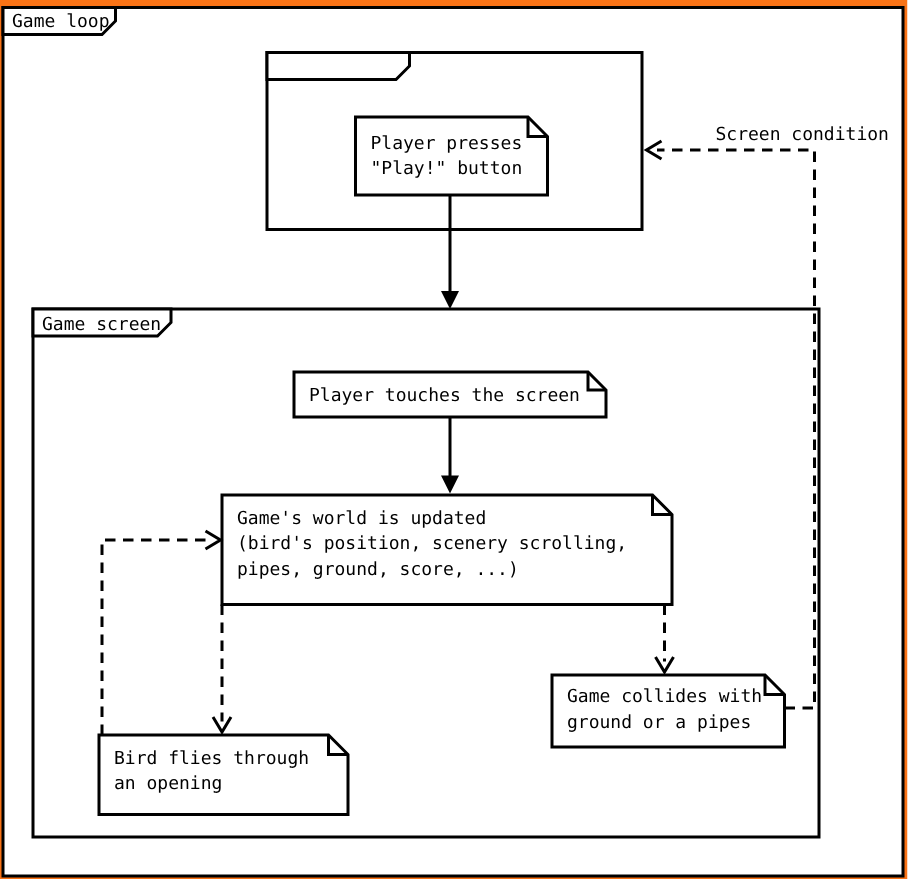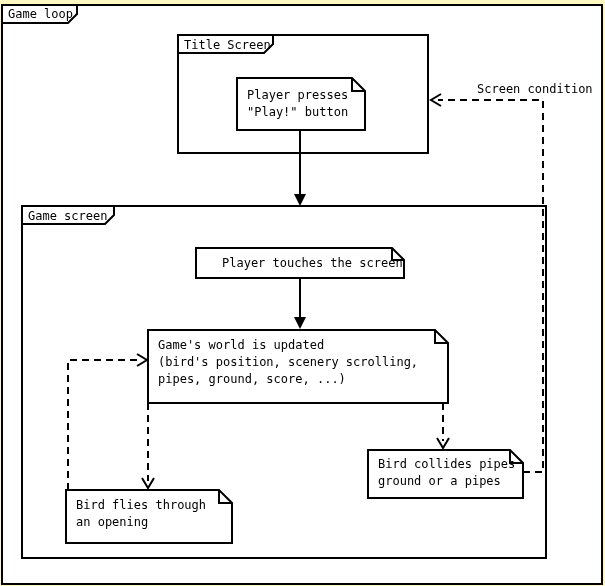--- a/index.html
+++ b/index.html
@@ -4,21 +4,21 @@
 <style>
   html, body {
     margin: 0;
     padding: 0;
     background: #ffffff;
   }
   .canvas {
     position: relative;
     width: 605px;
     height: 586px;
-    background: #fef9c3;
+    background: #f97316;
     font-family: "DejaVu Sans Mono", "Liberation Mono", monospace;
     font-size: 12px;
     line-height: 17px;
     color: #000000;
     overflow: hidden;
   }
   .diagram-svg {
     position: absolute;
     left: 0;
     top: 0;
@@ -104,44 +104,43 @@
     </g>
 
     <g>
       <path d="M368,450 H510 L523,463 V498 H368 Z" fill="#ffffff" stroke="#000000" stroke-width="2"></path>
       <path d="M510,450 V463 H523" fill="none" stroke="#000000" stroke-width="2"></path>
     </g>
   </svg>
 
   <div class="txt" style="left:8px; top:6px;">Game loop</div>
 
-  <div class="txt" style="left:184px; top:37px;">Title Screen</div>
 
   <div class="txt" style="left:247px; top:87px;text-align:center;">
     <div>Player presses</div>
     <div>"Play!" button</div>
   </div>
 
   <div class="txt" style="left:477px; top:81px;">Screen condition</div>
 
   <div class="txt" style="left:28px; top:208px;text-align:center;">Game screen</div>
 
-  <div class="txt" style="left:222px; top:255px;">
+  <div class="txt" style="left:206px; top:255px;">
     <div>Player touches the screen</div>
   </div>
 
   <div class="txt" style="left:76px; top:497px;">
     <div>Bird flies through</div>
     <div>an opening</div>
   </div>
 
   <div class="txt" style="left:158px; top:337px;">
     <div>Game's world is updated</div>
     <div>(bird's position, scenery scrolling,</div>
     <div>pipes, ground, score, ...)</div>
   </div>
 
   <div class="txt" style="left:378px; top:456px;">
-    <div>Bird collides pipes</div>
+    <div>Game collides with</div>
     <div>ground or a pipes</div>
   </div>
 
 </div>
 
 </body></html>

